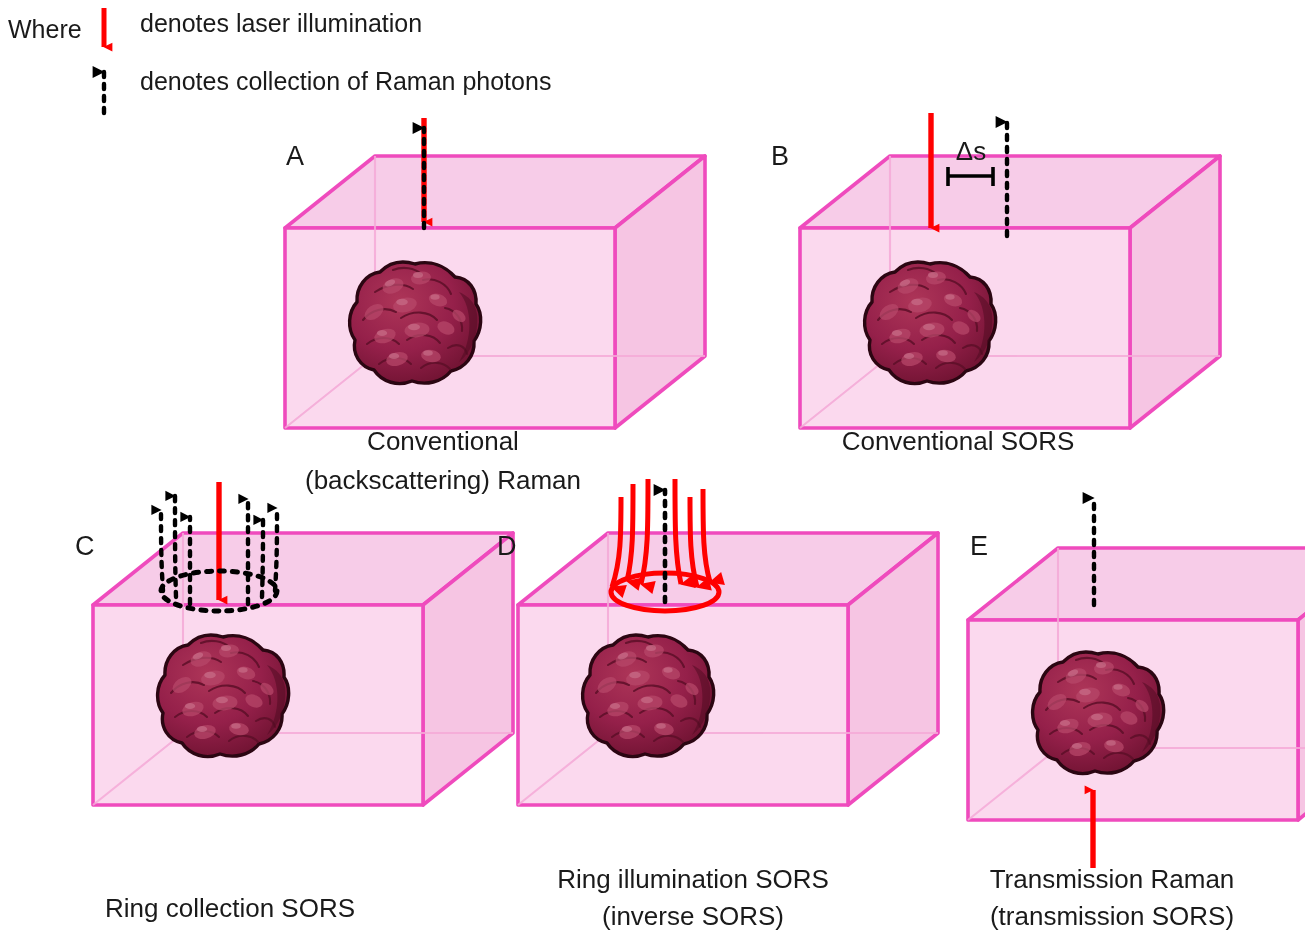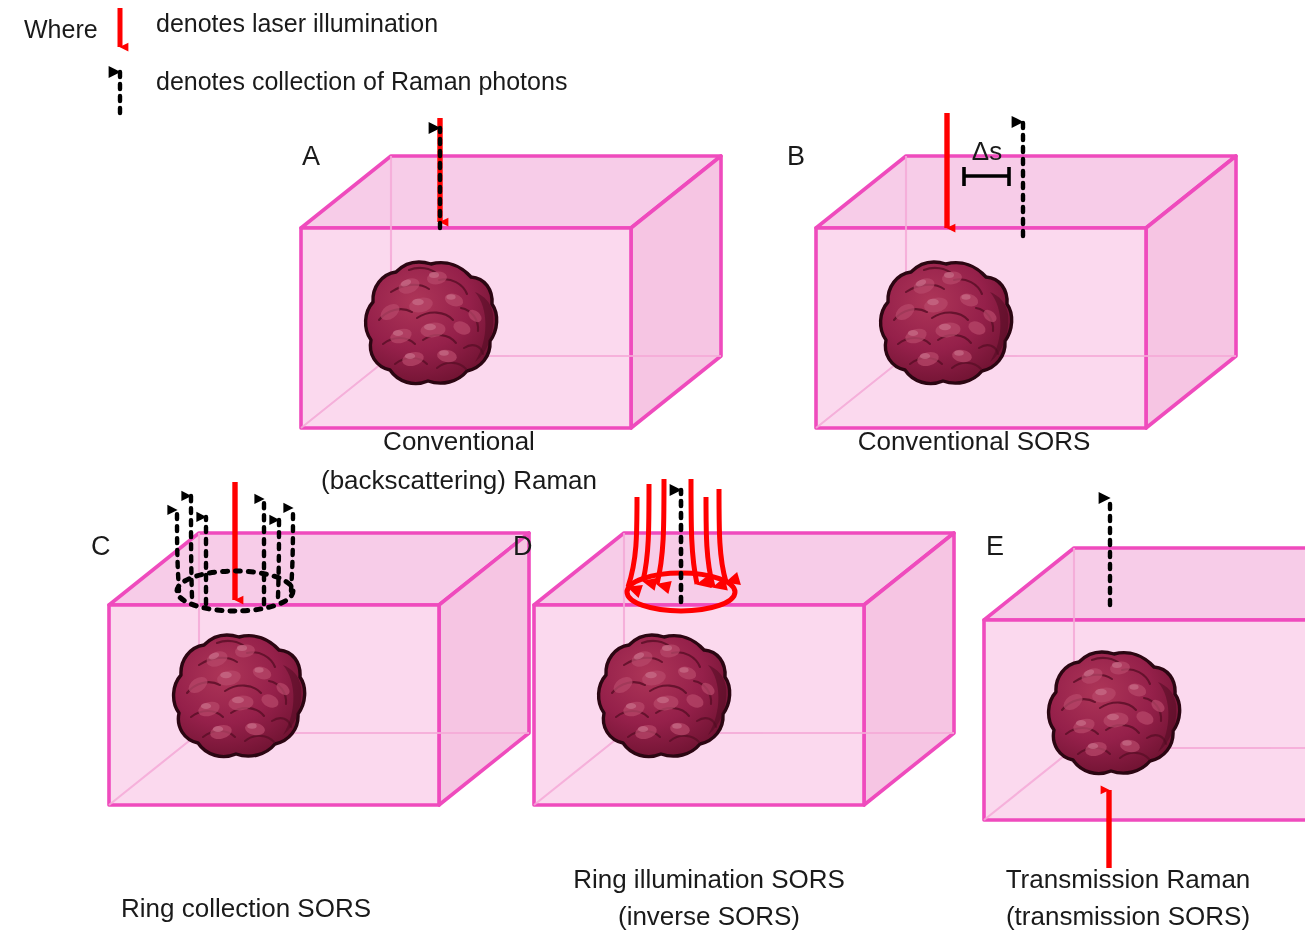--- a/index.html
+++ b/index.html
@@ -9,21 +9,21 @@
   }
   body {
     width: 1305px;
     height: 945px;
     position: relative;
     font-family: "Liberation Sans", sans-serif;
     overflow: hidden;
   }
   #stage {
     position: absolute;
-    left: 16px; top: 0;
+    left: 0; top: 0;
     width: 1090px;
     height: 945px;
     text-decoration: underline;
   }
   svg.diagram {
     display: block;
     width: 1305px;
     height: 945px;
   }
   text {

